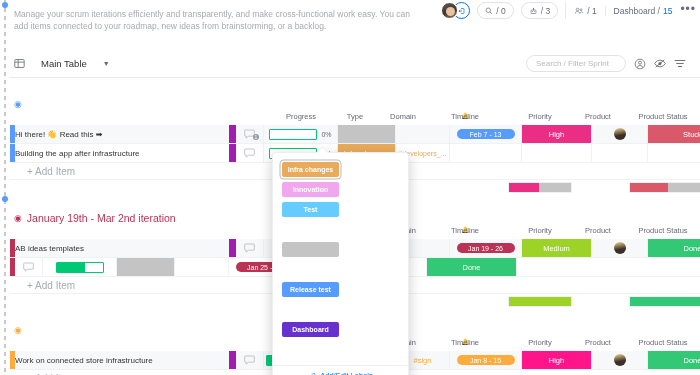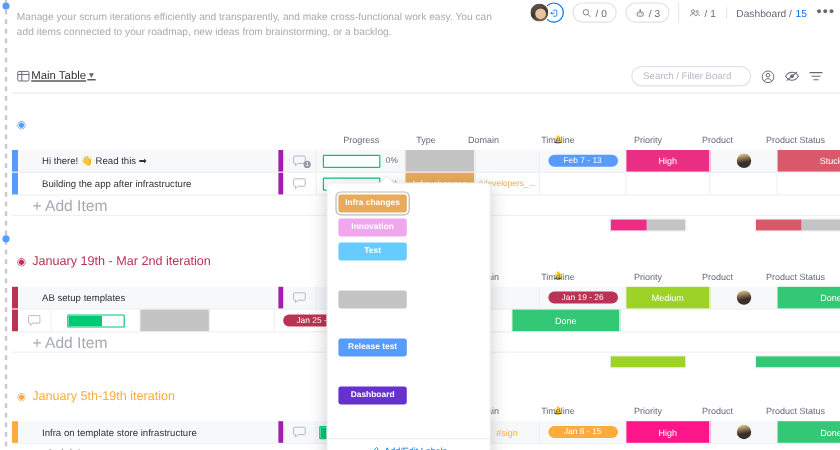--- a/index.html
+++ b/index.html
@@ -64,21 +64,21 @@
     padding-left: 8px; height: 17px; font-size: 8.5px; color: #676879;
   }
   .activities .cnt { color: #0073ea; }
   .dots { color: #676879; font-size: 12px; letter-spacing: 1px; line-height: 6px; padding-bottom:4px;}
 
   
   .tabbar {
     position: absolute; left: 10px; top: 50px; right: 0; height: 27px;
     display: flex; align-items: center; justify-content: space-between;
   }
-  .tab-left { display: flex; align-items: center; gap: 1px; padding-left: 4px; text-decoration: underline; }
+  .tab-left { display: flex; align-items: center; gap: 16px; padding-left: 4px; }
   .tab-label { font-size: 9.5px; color: #323338; }
   .chev { color: #676879; font-size: 7px; }
   .tab-right { display: flex; align-items: center; gap: 8px; padding-right: 14px; }
   .new-item {
     display: flex; align-items: center; height: 18px; border-radius: 14px;
     background: #0073ea; color: #fff; font-size: 9px; overflow: hidden;
   }
   .new-item .lbl { padding: 0 8px 0 10px; }
   .new-item .split { border-left: 1px solid rgba(255,255,255,.45); padding: 0 6px; font-size: 7px; }
   .search-box {
@@ -106,22 +106,22 @@
   .col-head .bell { font-size: 6.5px; }
 
   .row {
     position: relative; height: 19px; display: flex; align-items: stretch;
     border-bottom: 1px solid #f0f1f3;
   }
   .row.alt { background: #f7f8fa; }
   .row-bar { width: 5px; flex: 0 0 5px; }
   .row-name {
     flex: 0 0 221px; display: flex; align-items: center;
-    padding-left: 20px; font-size: 8px; color: #323338;
-    border-right: 4px solid #a21caf; gap: 2px;
+    padding-left: 0; font-size: 8px; color: #323338;
+    border-right: 7px solid #a21caf; gap: 2px;
   }
   .chat-cell {
     flex: 0 0 28px; display: flex; align-items: center; justify-content: center;
     border-right: 1px solid #f0f1f3; position: relative;
   }
   .cell {
     display: flex; align-items: center; justify-content: center;
     border-right: 1px solid #f0f1f3; font-size: 7.5px; color: #fff;
     text-align: center; overflow: hidden;
   }
@@ -141,21 +141,21 @@
   .prog-pct { font-size: 7px; color: #676879; }
 
   .timeline-pill {
     padding: 1.5px 0; border-radius: 9px; width: 58px; font-size: 7px; color: #fff;
   }
   .add-item {
     display: flex; align-items: center; height: 17px;
     border-bottom: 1px solid #f0f1f3;
   }
   .add-item .bar { width: 5px; flex: 0 0 5px; }
-  .add-item .txt { padding-left: 12px; font-size: 13px; color: #a8aab3; }
+  .add-item .txt { padding-left: 12px; font-size: 10px; color: #a8aab3; }
 
   .summary { position: relative; height: 17px; }
   .sumbar {
     position: absolute; top: 2px; height: 11px; display: flex;
     background: #eef0f3; padding: 1px;
   }
   .sumbar i { display: block; height: 100%; }
 
   
   .dropdown {
@@ -244,21 +244,21 @@
     <div class="tab-left">
       <svg width="11" height="11" viewBox="0 0 16 16">
           <rect x="1.2" y="2.2" width="13.6" height="11.6" rx="1.5" fill="none" stroke="#676879" stroke-width="1.2"></rect>
           <path d="M1.2 6h13.6M6 2.2v11.6" stroke="#676879" stroke-width="1.2"></path>
         </svg>
       <span class="tab-label">Main Table</span>
       <span class="chev">▼</span>
     </div>
     <div class="tab-right">
       <div class="search-box">
-        <span>Search / Filter Board</span>
+        <span>Search / Filter Sprint</span>
       </div>
       <span class="icon-btn">
         <svg width="12" height="12" viewBox="0 0 18 18">
             <circle cx="9" cy="9" r="7.3" fill="none" stroke="#676879" stroke-width="1.2"></circle>
             <circle cx="9" cy="7" r="2.3" fill="none" stroke="#676879" stroke-width="1.2"></circle>
             <path d="M4.6 14.6c.6-2.1 2.3-3.3 4.4-3.3s3.8 1.2 4.4 3.3" fill="none" stroke="#676879" stroke-width="1.2"></path>
           </svg>
       </span>
       <span class="icon-btn">
         <svg width="12" height="11" viewBox="0 0 18 14">
@@ -376,21 +376,21 @@
           <span class="bell">🔔</span> 
           <span>Timeline</span>
         </span>
       <span style="left:530px">Priority</span>
       <span style="left:588px">Product</span>
       <span style="left:653px">Product Status</span>
     </div>
 
     <div class="row alt">
       <div class="row-bar" style="background:#bb3354"></div>
-      <div class="row-name">AB setup templates</div>
+      <div class="row-name">AB ideas templates</div>
       <div class="chat-cell">
         <svg width="11" height="10" viewBox="0 0 16 14">
             <path d="M2 1.2h12a1 1 0 011 1v7a1 1 0 01-1 1H6.5L3.2 13V10.2H2a1 1 0 01-1-1v-7a1 1 0 011-1z" fill="none" stroke="#b0b3bd" stroke-width="1.1"></path>
           </svg>
       </div>
       <div class="cell c-prog">
         <span class="prog-bar" style="border-color:#00c875">
             <i class="prog-fill" style="display:block;width:100%"></i>
           </span>
       </div>
@@ -445,38 +445,37 @@
         </span>
       <span class="sumbar" style="left:619px;width:78px">
           <i style="background:#33c875;width:76px"></i>
         </span>
     </div>
   </div>
 
   <div class="group" style="top:322px">
     <div class="group-header">
       <span class="group-caret" style="color:#fdab3d">◉</span>
-      <span class="group-title" style="color:#fdab3d">January 5th-19th iteration</span>
     </div>
     <div class="col-head">
       <span style="left:291px">Progress</span>
       <span style="left:345px">Type</span>
       <span style="left:393px">Domain</span>
       <span style="left:455px">
           <span class="bell">🔔</span> 
           <span>Timeline</span>
         </span>
       <span style="left:530px">Priority</span>
       <span style="left:588px">Product</span>
       <span style="left:653px">Product Status</span>
     </div>
 
     <div class="row alt">
       <div class="row-bar" style="background:#fdab3d"></div>
-      <div class="row-name">Infra on template store infrastructure</div>
+      <div class="row-name">Work on connected store infrastructure</div>
       <div class="chat-cell">
         <svg width="11" height="10" viewBox="0 0 16 14">
             <path d="M2 1.2h12a1 1 0 011 1v7a1 1 0 01-1 1H6.5L3.2 13V10.2H2a1 1 0 01-1-1v-7a1 1 0 011-1z" fill="none" stroke="#b0b3bd" stroke-width="1.1"></path>
           </svg>
       </div>
       <div class="cell c-prog">
         <span class="prog-bar">
             <i class="prog-fill" style="display:block;width:100%"></i>
           </span>
         <span class="prog-pct">100%</span>

